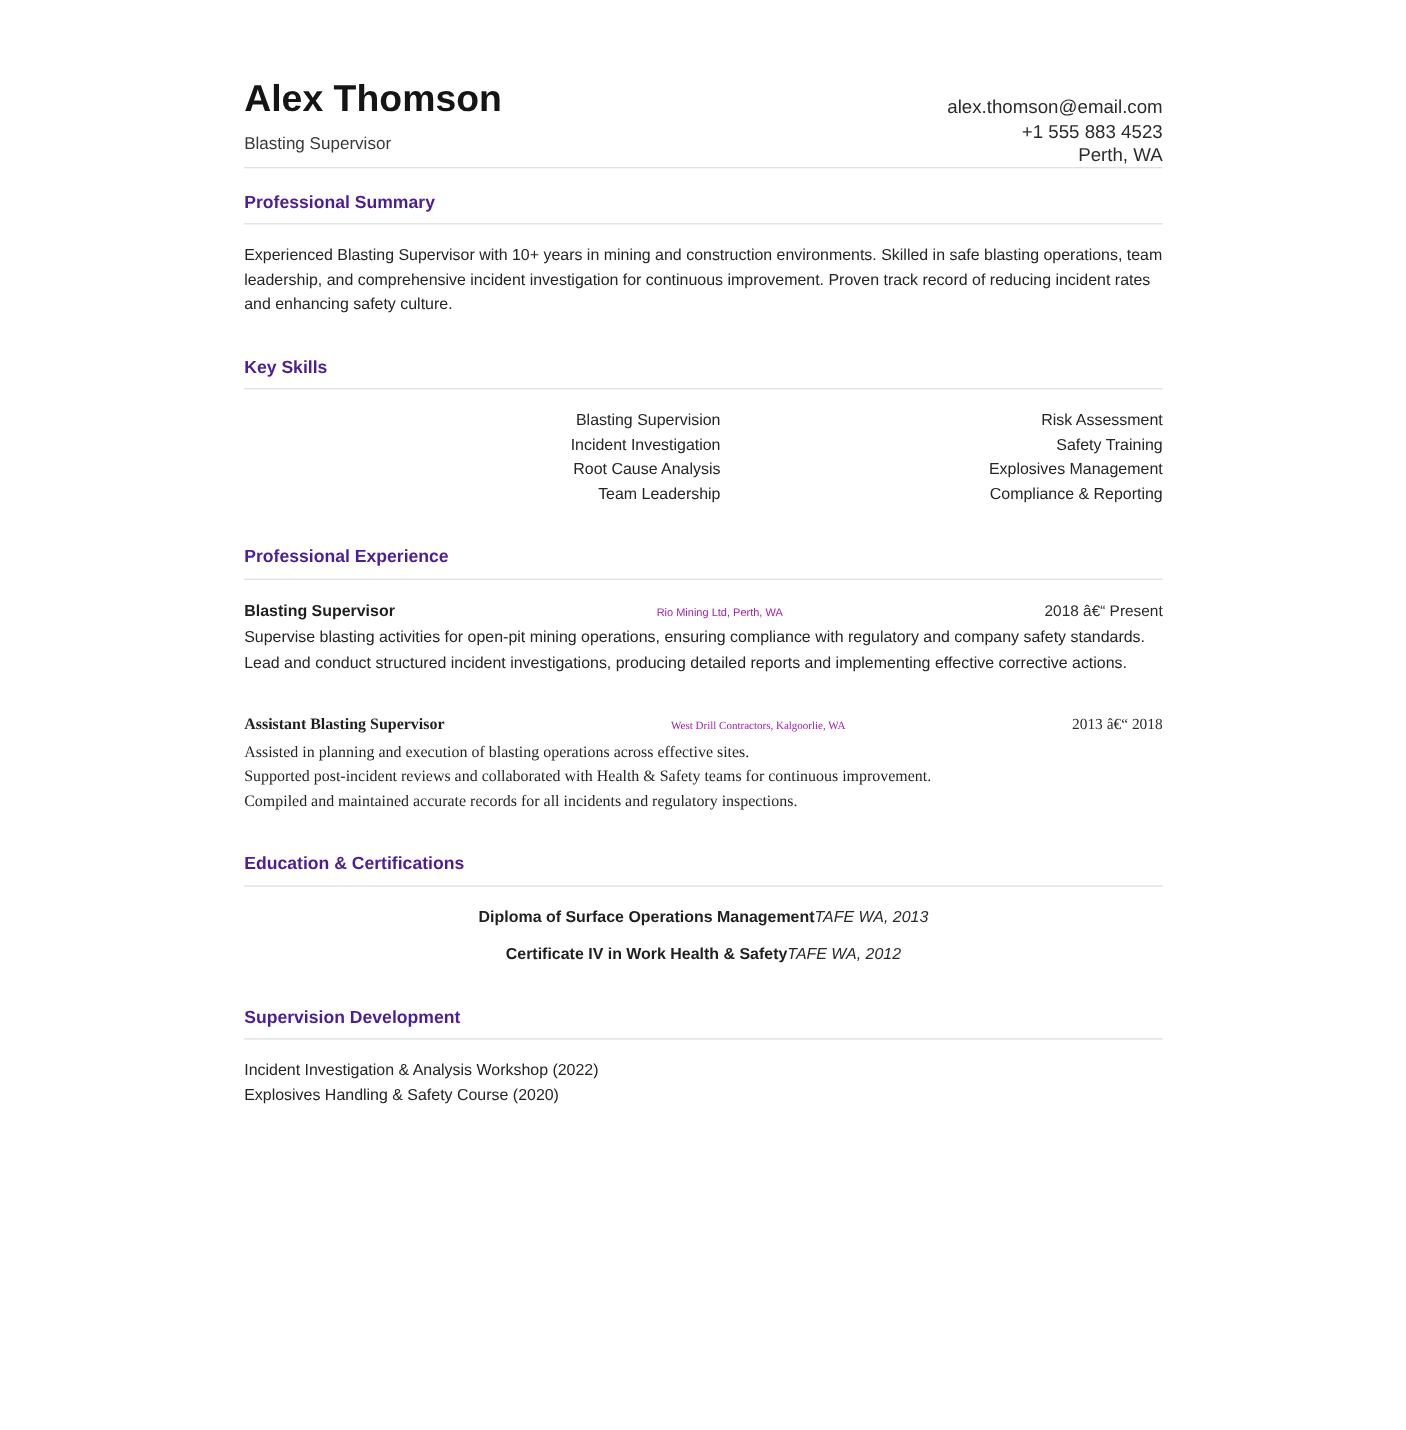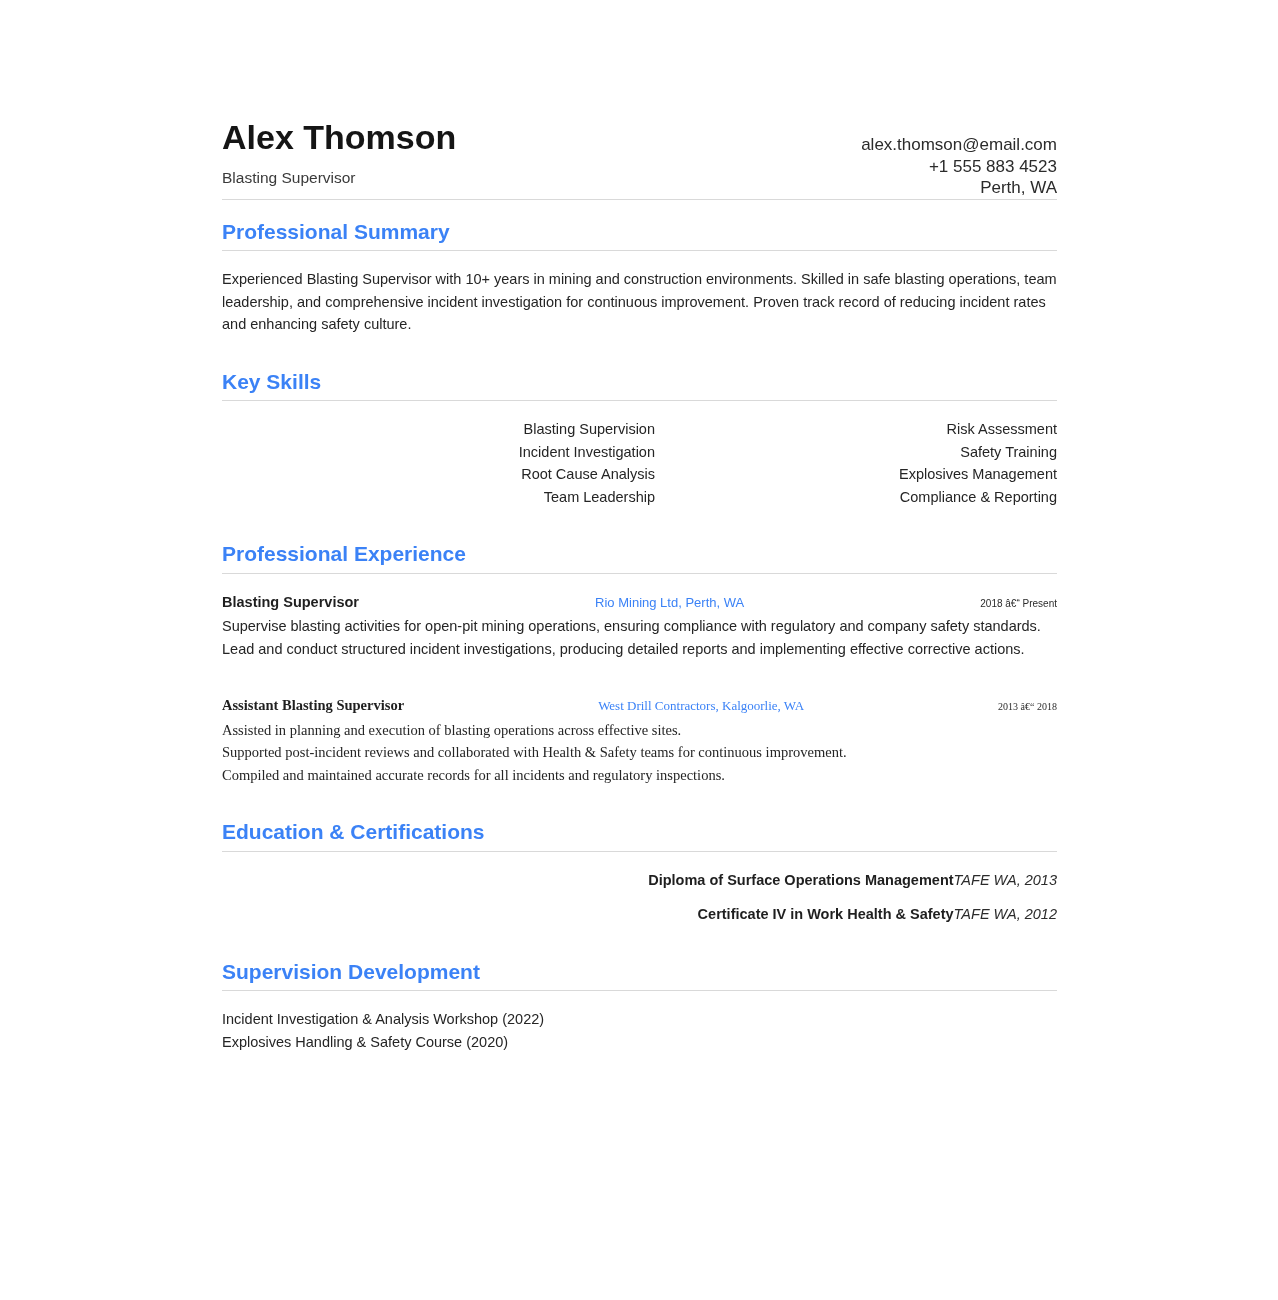--- a/index.html
+++ b/index.html
@@ -8,24 +8,23 @@
     padding: 0;
     background: #ffffff;
     width: 1278px;
     height: 1300px;
     font-family: "Liberation Sans", sans-serif;
     color: #252525;
   }
   .resume {
     width: 835px;
     margin-left: 222px;
-    padding-top: 107px;
+    padding-top: 70px;
     font-size: 14.5px;
     line-height: 22.5px;
-    margin-top: 10px;
   }
 
   
   .header-row {
     display: flex;
     justify-content: space-between;
     align-items: flex-start;
   }
   .candidate-name {
     margin: 0;
@@ -51,50 +50,50 @@
     border-top: 1px solid #d9d9d9;
     margin: 0;
   }
   .header-rule { margin-top: 30px; }
 
   
   section { margin-top: 35px; }
   section.first { margin-top: 21px; }
   .section-heading {
     margin: 0 0 7px 0;
-    font-size: 21px;
+    font-size: 16px;
     font-weight: 700;
-    color: #3b82f6;
+    color: #4c1d95;
   }
   .section-body { margin-top: 17px; }
   p { margin: 0; }
 
   
   .skills-grid {
     display: grid;
     grid-template-columns: 433px 1fr;
   }
   .skill-col { list-style: none; margin: 0; padding: 0; text-align: right; }
 
   
   .job { margin-top: 0; }
   .job + .job { margin-top: 34px; font-family: Liberation Serif, serif; }
   .job-header {
     display: flex;
     justify-content: space-between;
     align-items: baseline;
   }
   .job-title { font-weight: 700; color: #1f1f1f; }
-  .job-company { font-size: 13px; color: #3b82f6; }
-  .job-dates { font-size: 10px; color: #2b2b2b; }
+  .job-company { font-size: 10px; color: #a21caf; }
+  .job-dates { font-size: 14px; color: #2b2b2b; }
 
   
   .edu-row {
     display: flex;
-    justify-content: flex-end;
+    justify-content: center;
     align-items: baseline;
     margin-bottom: 12px;
   }
   .edu-title { font-weight: 700; color: #1f1f1f; }
   .edu-detail { color: #2b2b2b; font-style: italic; }
 </style>
 </head>
 <body>
 
 <div class="resume">

